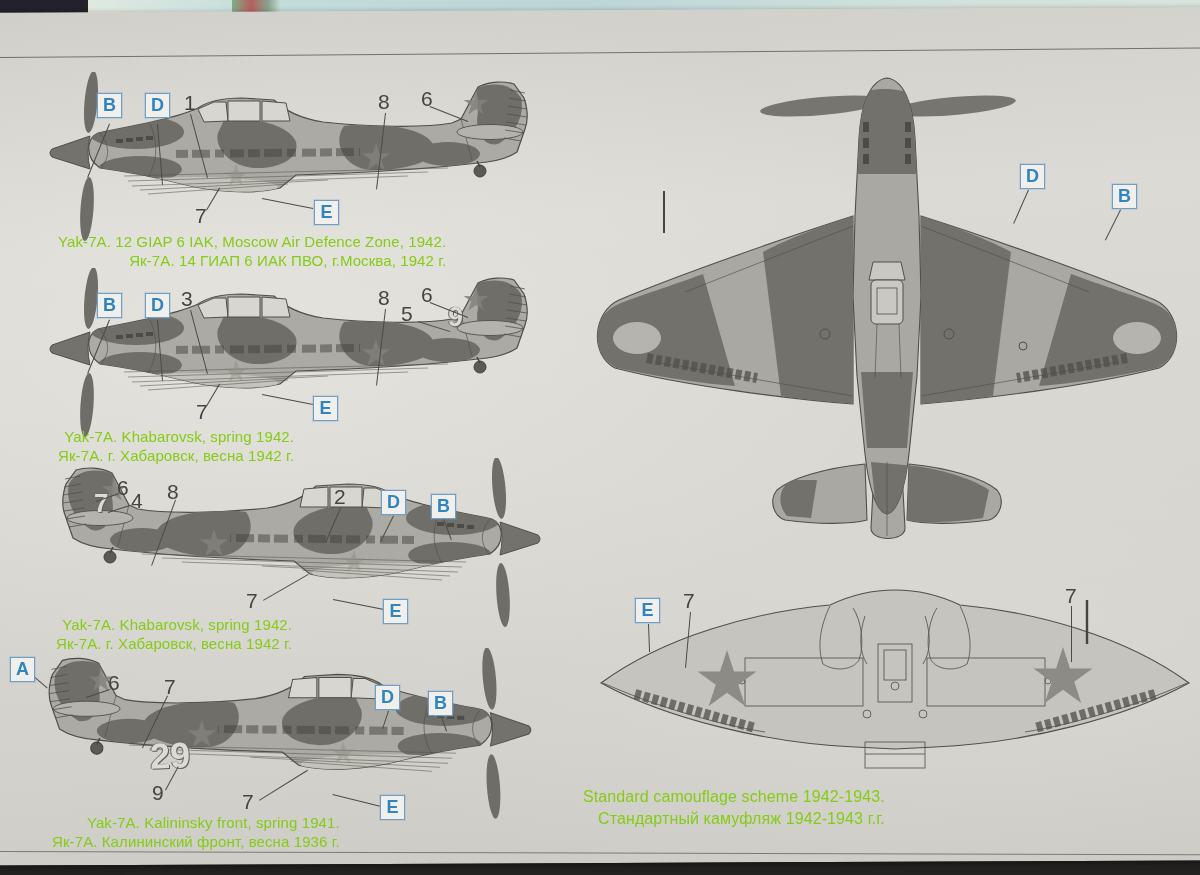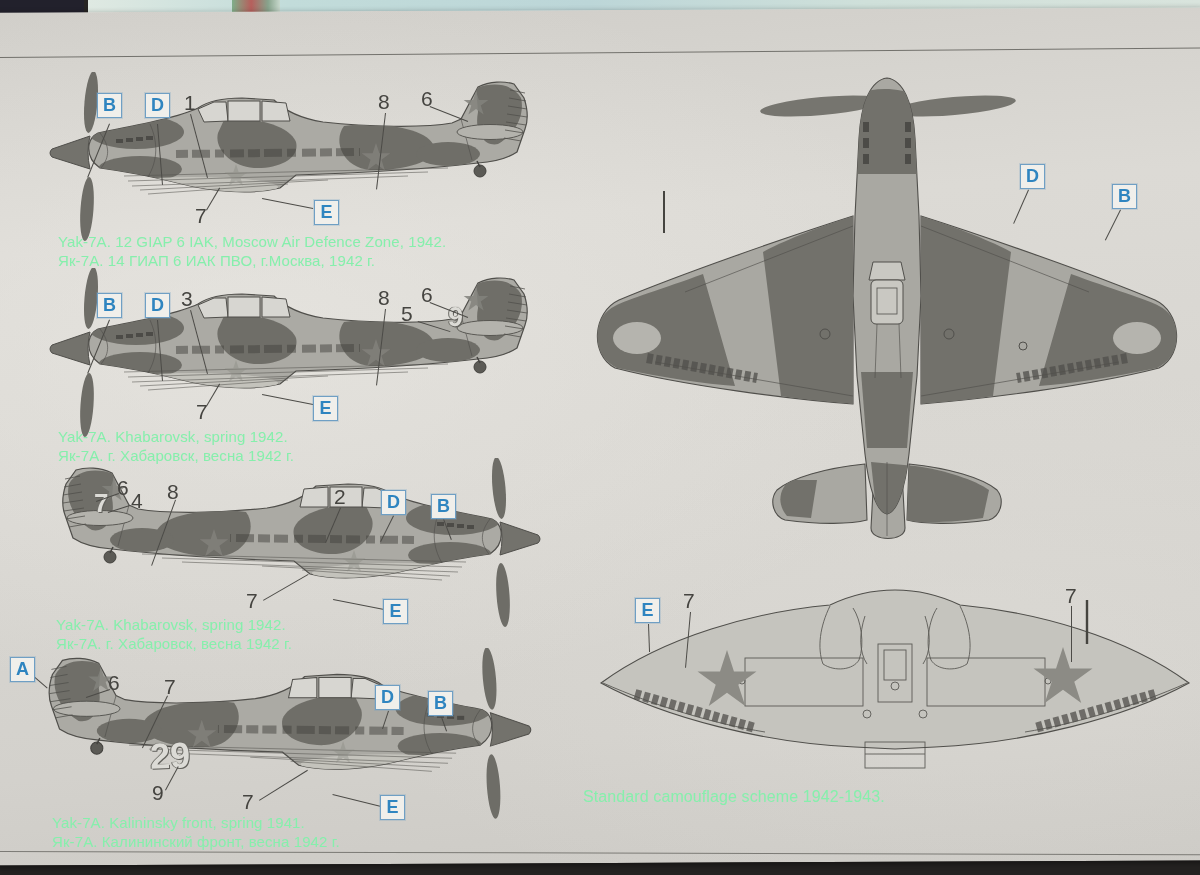--- a/index.html
+++ b/index.html
@@ -23,21 +23,21 @@
     box-shadow:0 2px 6px rgba(0,0,0,.45);}
   .rule{position:absolute;height:0;border-top:1.4px solid #72716c;transform-origin:0 0;}
   .ghost{position:absolute;border:1px solid rgba(120,120,114,.28);}
   
   .cbox{position:absolute;width:25px;height:25px;box-sizing:border-box;
     border:1.6px solid #6f9fc4;background:#f0efeb;color:#2f85c0;
     font-size:18px;font-weight:bold;text-align:center;line-height:22px;
     box-shadow:0 0 0 1px rgba(111,159,196,.25);}
   .cnum{position:absolute;font-size:21px;font-weight:500;color:#454440;line-height:21px;}
   .ldr{position:absolute;height:0;border-top:1.4px solid #4c4b47;transform-origin:0 0;}
-  .cap{position:absolute;font-size:15px;line-height:18.5px;color:#86efac;letter-spacing:.1px;}
+  .cap{position:absolute;font-size:15px;line-height:18.5px;color:#84cc16;letter-spacing:.1px;text-align:right;}
   .art{position:absolute;}
   .mirror{transform:scaleX(-1);}
   .mark{position:absolute;font-weight:bold;}
   .mark-light{color:#dcdbd6;text-shadow:0 0 1px #55544f,1px 1px 0 #65645f,-1px 0 0 #75746e;}
 </style>
 </head>
 <body>
 
 <div class="scene">
 
@@ -298,21 +298,21 @@
     <div class="cbox" style="left:10px;top:657px">A</div>
     <div class="cnum" style="left:108px;top:672px">6</div>
     <div class="cnum" style="left:164px;top:676px">7</div>
     <div class="cbox" style="left:375px;top:685px">D</div>
     <div class="cbox" style="left:428px;top:691px">B</div>
     <div class="cnum" style="left:152px;top:782px">9</div>
     <div class="cnum" style="left:242px;top:791px">7</div>
     <div class="cbox" style="left:380px;top:795px">E</div>
     <div class="cap" style="left:52px;top:814px">
       <div>Yak-7A. Kalininsky front, spring 1941.</div>
-      <div>Як-7А. Калининский фронт, весна 1942 г.</div>
+      <div>Як-7А. Калининский фронт, весна 1936 г.</div>
     </div>
   </div>
 
   <div class="layer">
     <svg class="art" style="left:585px;top:66px" width="604" height="500" viewBox="0 0 604 500">
         <use href="#topview"></use>
       </svg>
     <div class="ldr" style="left:1029px;top:190px;width:37px;transform:rotate(113.8deg)"></div>
     <div class="ldr" style="left:1121px;top:210px;width:34px;transform:rotate(116.6deg)"></div>
     <div class="cbox" style="left:1020px;top:164px">D</div>
@@ -324,16 +324,17 @@
         <use href="#botview"></use>
       </svg>
     <div class="ldr" style="left:649px;top:624px;width:28px;transform:rotate(87.9deg)"></div>
     <div class="ldr" style="left:691px;top:612px;width:56px;transform:rotate(95.1deg)"></div>
     <div class="ldr" style="left:1072px;top:606px;width:56px;transform:rotate(90deg)"></div>
     <div class="cbox" style="left:635px;top:598px">E</div>
     <div class="cnum" style="left:683px;top:590px">7</div>
     <div class="cnum" style="left:1065px;top:585px">7</div>
     <div class="cap" style="left:583px;top:786px;font-size:16px;line-height:22px">
       <div>Standard camouflage scheme 1942-1943.</div>
+      <div>Стандартный камуфляж 1942-1943 г.г.</div>
     </div>
   </div>
 
 </div>
 
 </body></html>

